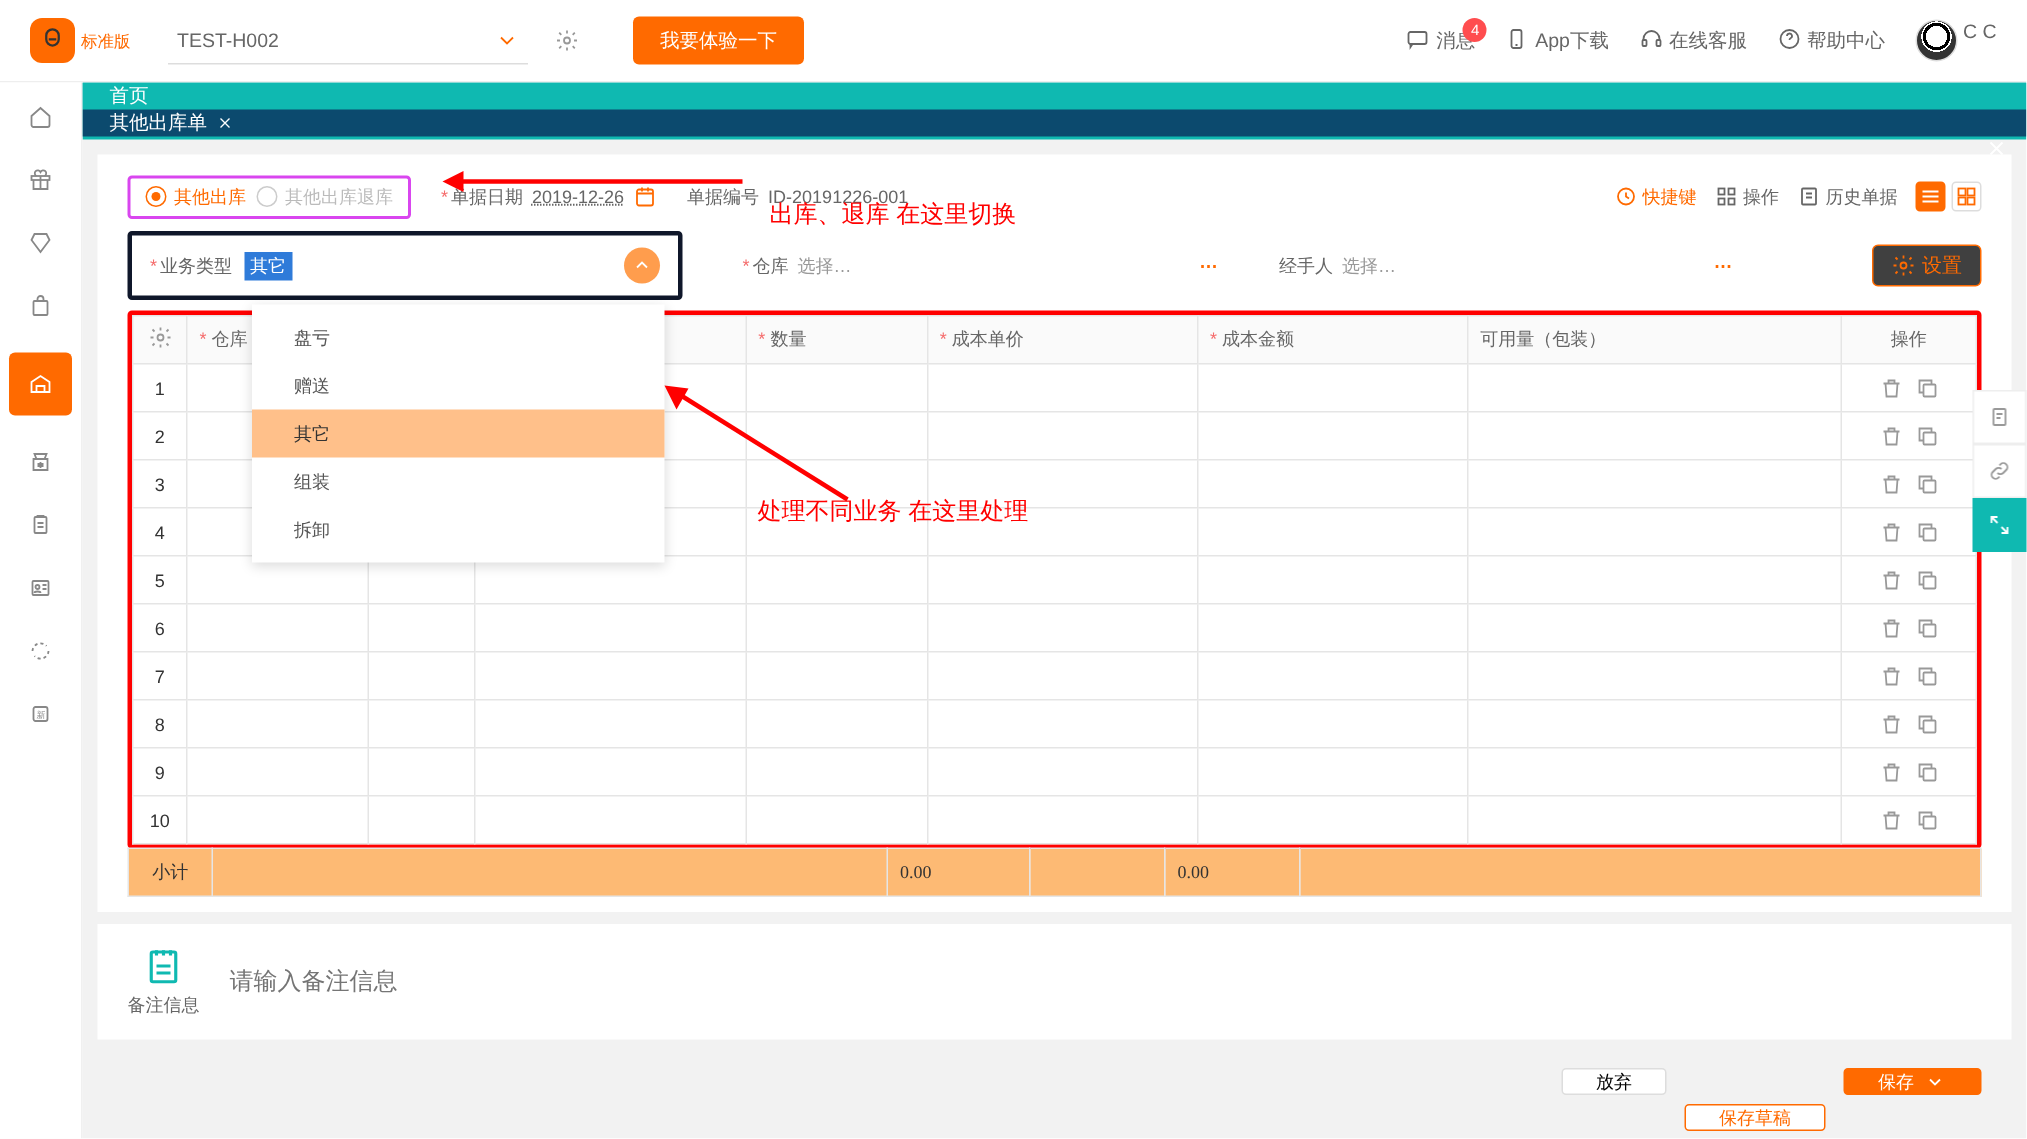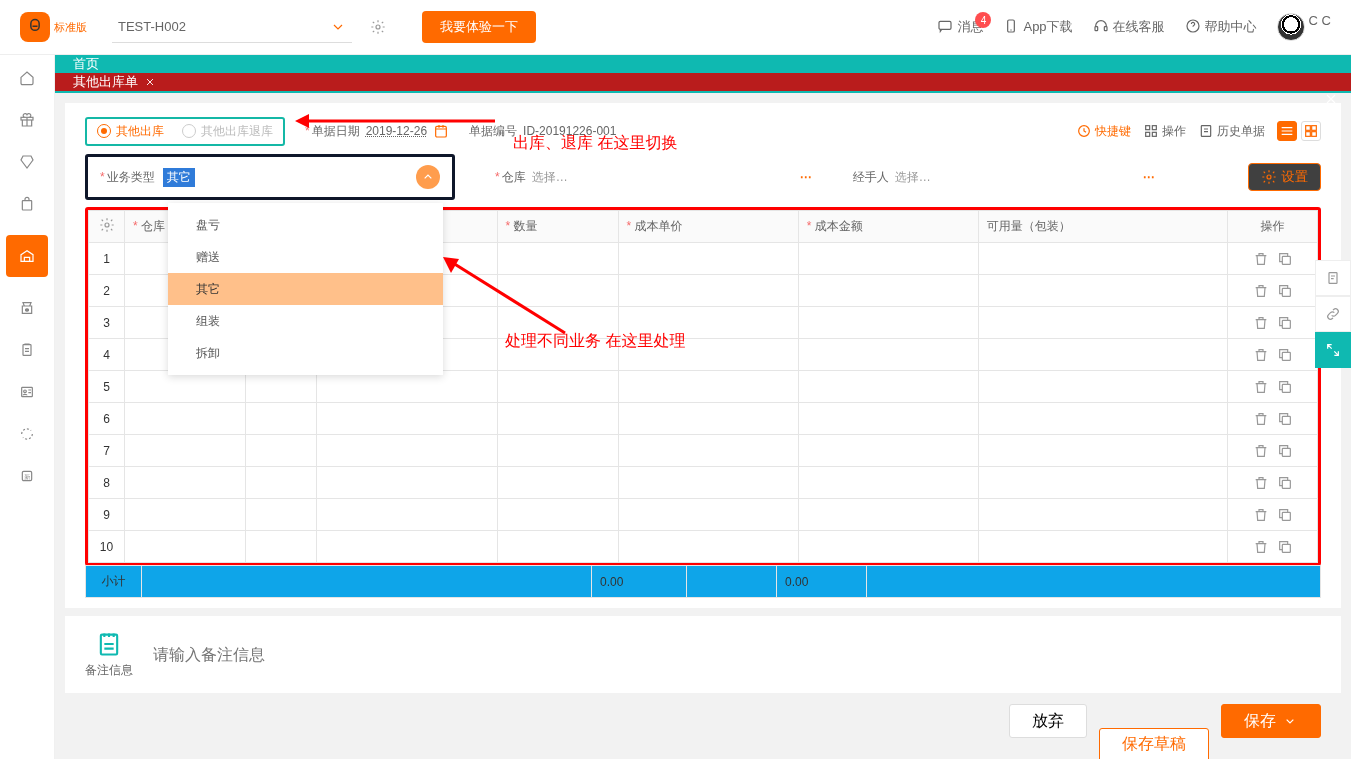--- a/index.html
+++ b/index.html
@@ -17,26 +17,26 @@
 .avatar { width:28px; height:28px; border-radius:50%; background:radial-gradient(circle at 50% 40%, #fff 0 35%, #000 35% 45%, #fff 45% 50%, #333 50%); border:1px solid #ddd;}
 .layout { display:flex; height:calc(100vh - 55px); }
 .leftnav { width:55px; background:#fff; border-right:1px solid #f0f0f0; display:flex; flex-direction:column; align-items:center; padding-top:12px; gap:20px;}
 .nav-ic { width:22px; height:22px; color:#888; cursor:pointer; display:flex; align-items:center; justify-content:center;}
 .nav-ic.active { color:#ff6a00; background:#ff6a00; width:42px; height:42px; border-radius:4px;}
 .nav-ic.active svg { color:#fff; }
 .main { flex:1; display:flex; flex-direction:column; background:#f2f2f2; overflow:hidden;}
 .tabs { height:38px; background:#0fb9b1; display:flex; align-items:stretch;flex-direction:column;}
 .tab { padding:0 18px; display:flex; align-items:center; color:#fff; font-size:13px; cursor:pointer; gap:6px;}
 .tab.home { background:#0fb9b1; }
-.tab.active { background:#b91c1c; }
+.tab.active { background:#0c4a6e; }
 .tab-close-bar { margin-left:auto; width:40px; display:flex; align-items:center; justify-content:center; color:#fff; cursor:pointer;}
 .content { flex:1; padding:10px; display:flex; flex-direction:column; overflow:hidden; }
 .card { flex:1; background:#fff; margin-bottom:8px; padding:10px 20px; display:flex; flex-direction:column; overflow:hidden;}
 .row1 { height:36px; display:flex; align-items:center; gap:20px; position:relative;}
-.radio-group { display:flex; align-items:center; gap:18px; padding:4px 10px; border:2px solid #14b8a6; border-radius:3px;}
+.radio-group { display:flex; align-items:center; gap:7px; padding:4px 10px; border:2px solid #d946ef; border-radius:3px;}
 .radio { display:flex; align-items:center; gap:5px; cursor:pointer;}
 .rcirc { width:14px; height:14px; border-radius:50%; border:1px solid #ff6a00; position:relative;}
 .radio.on .rcirc::after{ content:""; position:absolute; inset:3px; background:#ff6a00; border-radius:50%;}
 .radio.off .rcirc{ border-color:#ccc;}
 .meta { display:flex; align-items:center; gap:6px; color:#666;}
 .req::before{ content:"*"; color:#f56c6c; margin-right:2px;}
 .right-tools { margin-left:auto; display:flex; align-items:center; gap:12px; color:#666;}
 .rt-item{ display:flex; align-items:center; gap:3px; cursor:pointer; color:#ff6a00;}
 .rt-item.g{ color:#666;}
 .view-toggle { display:flex; gap:4px;}
@@ -53,29 +53,29 @@
 .fld { display:flex; align-items:center; gap:6px; color:#999;}
 .fld .lbl{ color:#666;}
 .dots{ color:#ff6a00; font-weight:bold; letter-spacing:1px;}
 .set-btn{ margin-left:auto; border:1px solid #ff6a00; color:#ff6a00; height:28px; padding:0 12px; border-radius:4px; background:#404040; display:flex; align-items:center; gap:4px;}
 .table-wrap{ flex:1; border:3px solid #f00; border-radius:3px; display:flex; flex-direction:column; overflow:hidden; margin-top:6px;}
 table{ border-collapse:collapse; width:100%;}
 th,td{ border:1px solid #e5e5e5; height:32px; padding:0 8px; text-align:left; font-weight:normal; color:#333; font-size:12px;}
 th{ background:#fafafa; color:#666;}
 .idx-col{ width:36px; text-align:center;}
 .op-col{ width:90px; text-align:center;}
-.subtotal td{ background:#0ea5e9;}
+.subtotal td{ background:#fdba74;font-family:Liberation Serif, serif;}
 .ops{ display:flex; gap:8px; justify-content:center; color:#999;}
 .annot{ position:absolute; color:#f00; font-size:16px; font-weight:500; pointer-events:none; z-index:60;}
 .arrow{ position:absolute; z-index:55; pointer-events:none;}
 .remarks{ background:#fff; display:flex; align-items:center; padding:14px 20px; gap:20px;}
 .remark-ic{ display:flex; flex-direction:column; align-items:center; gap:4px; color:#0fb9b1;}
 .remark-input{ flex:1; border:none; outline:none; font-size:16px; color:#c2410c;}
 .footer{ height:56px; display:flex; align-items:center; justify-content:flex-end; gap:12px; padding:0 20px;}
-.btn{ height:34px; padding:0 22px; border-radius:3px; border:1px solid #ddd; background:#fff; font-size:16px;}
+.btn{ height:18px; padding:0 22px; border-radius:3px; border:1px solid #ddd; background:#fff; font-size:12px;}
 .btn.draft{ border-color:#ff6a00; color:#ff6a00;margin-top:47px;}
 .btn.save{ background:#ff6a00; border-color:#ff6a00; color:#fff; display:flex; align-items:center; gap:6px;}
 .side-tools{ position:fixed; right:0; top:260px; display:flex; flex-direction:column;}
 .st{ width:36px; height:36px; background:#fff; border:1px solid #eee; display:flex; align-items:center; justify-content:center; color:#999;}
 .st.exp{ background:#0fb9b1; color:#fff; border-color:#0fb9b1;}
 svg{ width:16px; height:16px; fill:none; stroke:currentColor; stroke-width:1.8;}
 </style>
 </head>
 <body>
 

